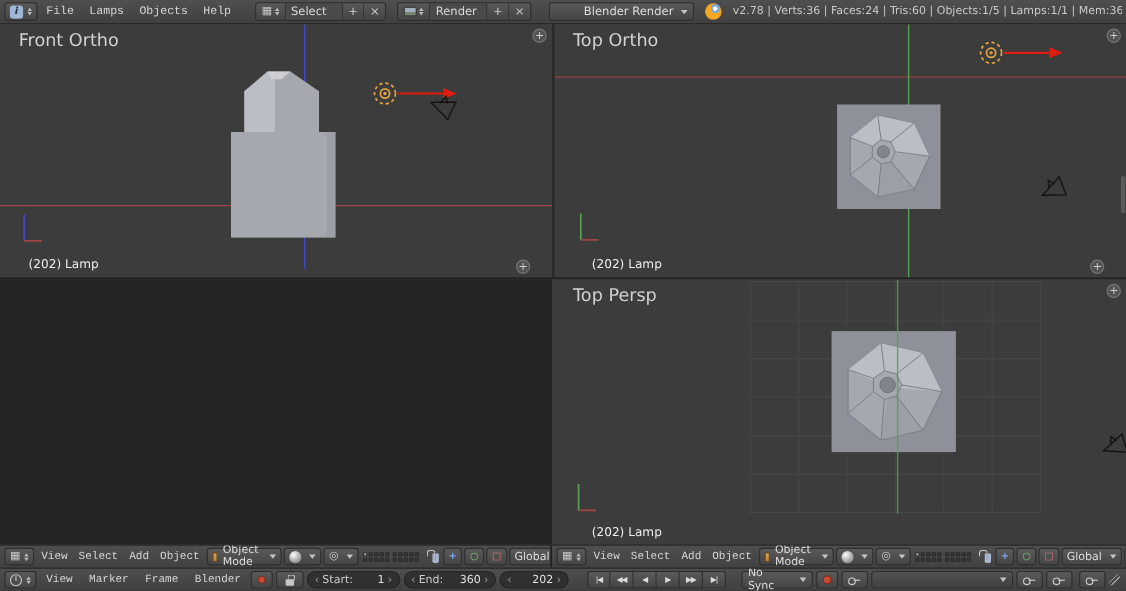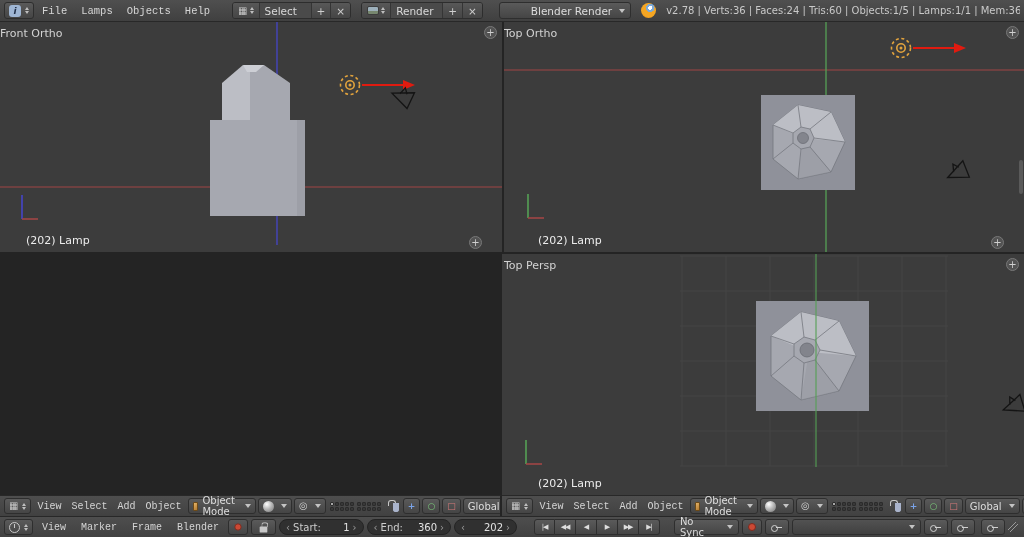--- a/index.html
+++ b/index.html
@@ -36,21 +36,21 @@
   .i-blender{width:15px;height:15px;margin-left:8px;border-radius:50%;
     background:radial-gradient(circle at 62% 32%,#ffffff 0 14%,#7ea9d4 15% 30%,#f5a623 31% 66%,#d5790f 100%);}
 
   
   .quad{position:absolute;top:22px;left:0;width:1024px;height:473px;display:grid;
     grid-template-columns:502px 2px 520px;grid-template-rows:230px 2px 241px;}
   .vsplit,.hsplit{background:#242424;}
   .hsplit{grid-column:1/4;}
   .viewport{position:relative;background:var(--viewport-bg,#3c3c3c);overflow:hidden;}
   .viewport svg{position:absolute;top:0;left:0;}
-  .vp-label{position:absolute;top:5px;left:0;font-size:11px;color:#d2d2d2;}
+  .vp-label{position:absolute;top:5px;left:17px;font-size:16px;color:#d2d2d2;}
   .vp-info{position:absolute;bottom:5px;font-size:11px;color:#ececec;}
   .corner-plus{position:absolute;width:13px;height:13px;border-radius:50%;
     background:rgba(98,98,98,.6);border:1px solid #787878;color:#d0d0d0;
     font-size:10px;line-height:11px;text-align:center;}
   .cp-tr{top:4px;right:5px;} .cp-br{bottom:3px;right:20px;}
   .edge-grip{position:absolute;right:1px;top:138px;width:4px;height:34px;background:#5a5a5a;border-radius:2px;}
 
   
   .axx{stroke:var(--axis-x);stroke-width:1.1;} 
   .axy{stroke:var(--axis-y);stroke-width:1.3;}

